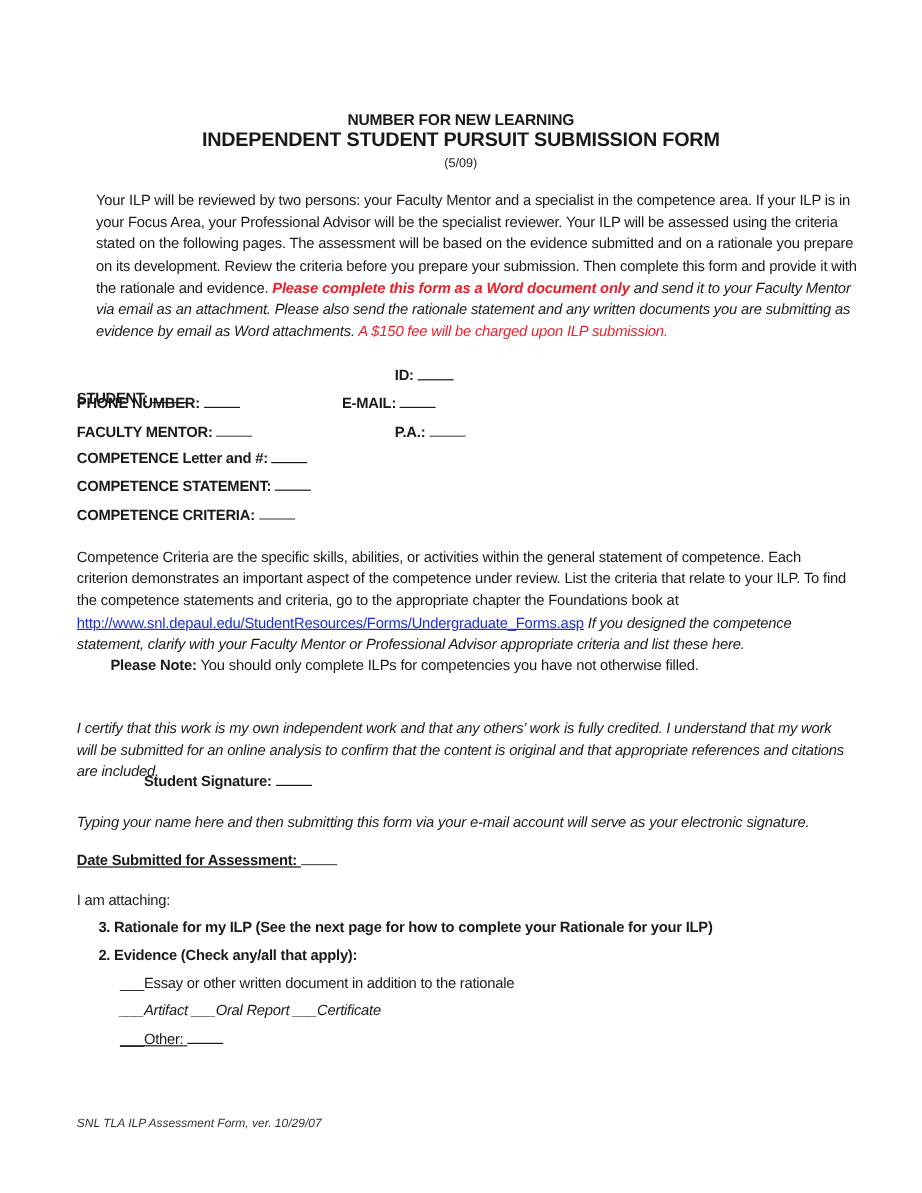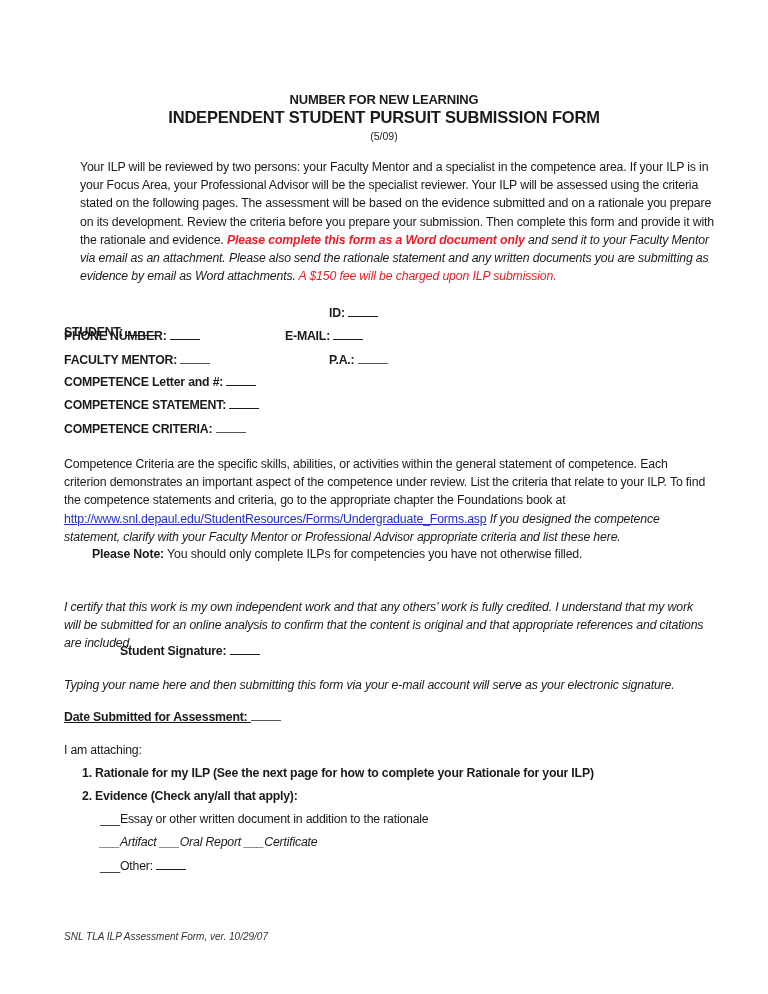--- a/index.html
+++ b/index.html
@@ -164,30 +164,30 @@
     <span class="blank"></span>
   </div>
   <div class="para ital" style="top:676px;">Typing your name here and then submitting this form via your e-mail account will serve as your electronic signature.</div>
 
   <div class="field" style="left:0; top:709px;text-decoration:underline;">
     <span>Date Submitted for Assessment:</span>
     <span class="blank thin"></span>
   </div>
 
   <div class="list-item" style="left:0; top:743px;">I am attaching:</div>
-  <div class="list-item bold" style="left:18px; top:766px;">1. Rationale for my ILP (See the next page for how to complete your Rationale for your ILP)</div>
+  <div class="list-item bold" style="left:18px; top:766px;">3. Rationale for my ILP (See the next page for how to complete your Rationale for your ILP)</div>
   <div class="list-item bold" style="left:18px; top:789px;">2. Evidence (Check any/all that apply):</div>
 
   <div class="list-item" style="left:36px; top:812px;">
     <span>___</span><span>Essay or other written document in addition to the rationale</span>
   </div>
 
   <div class="list-item" style="left:36px; top:835px;font-style:italic;">
     <span>___</span><span>Artifact </span><span>___</span><span>Oral Report </span><span>___</span><span>Certificate</span>
   </div>
 
-  <div class="list-item" style="left:36px; top:858px;">
+  <div class="list-item" style="left:36px; top:858px;text-decoration:underline;">
     <span>___</span><span>Other:</span>
     <span class="blank"></span>
   </div>
 
   <div class="footer">SNL TLA ILP Assessment Form, ver. 10/29/07</div>
 </div>
 
 </body></html>

